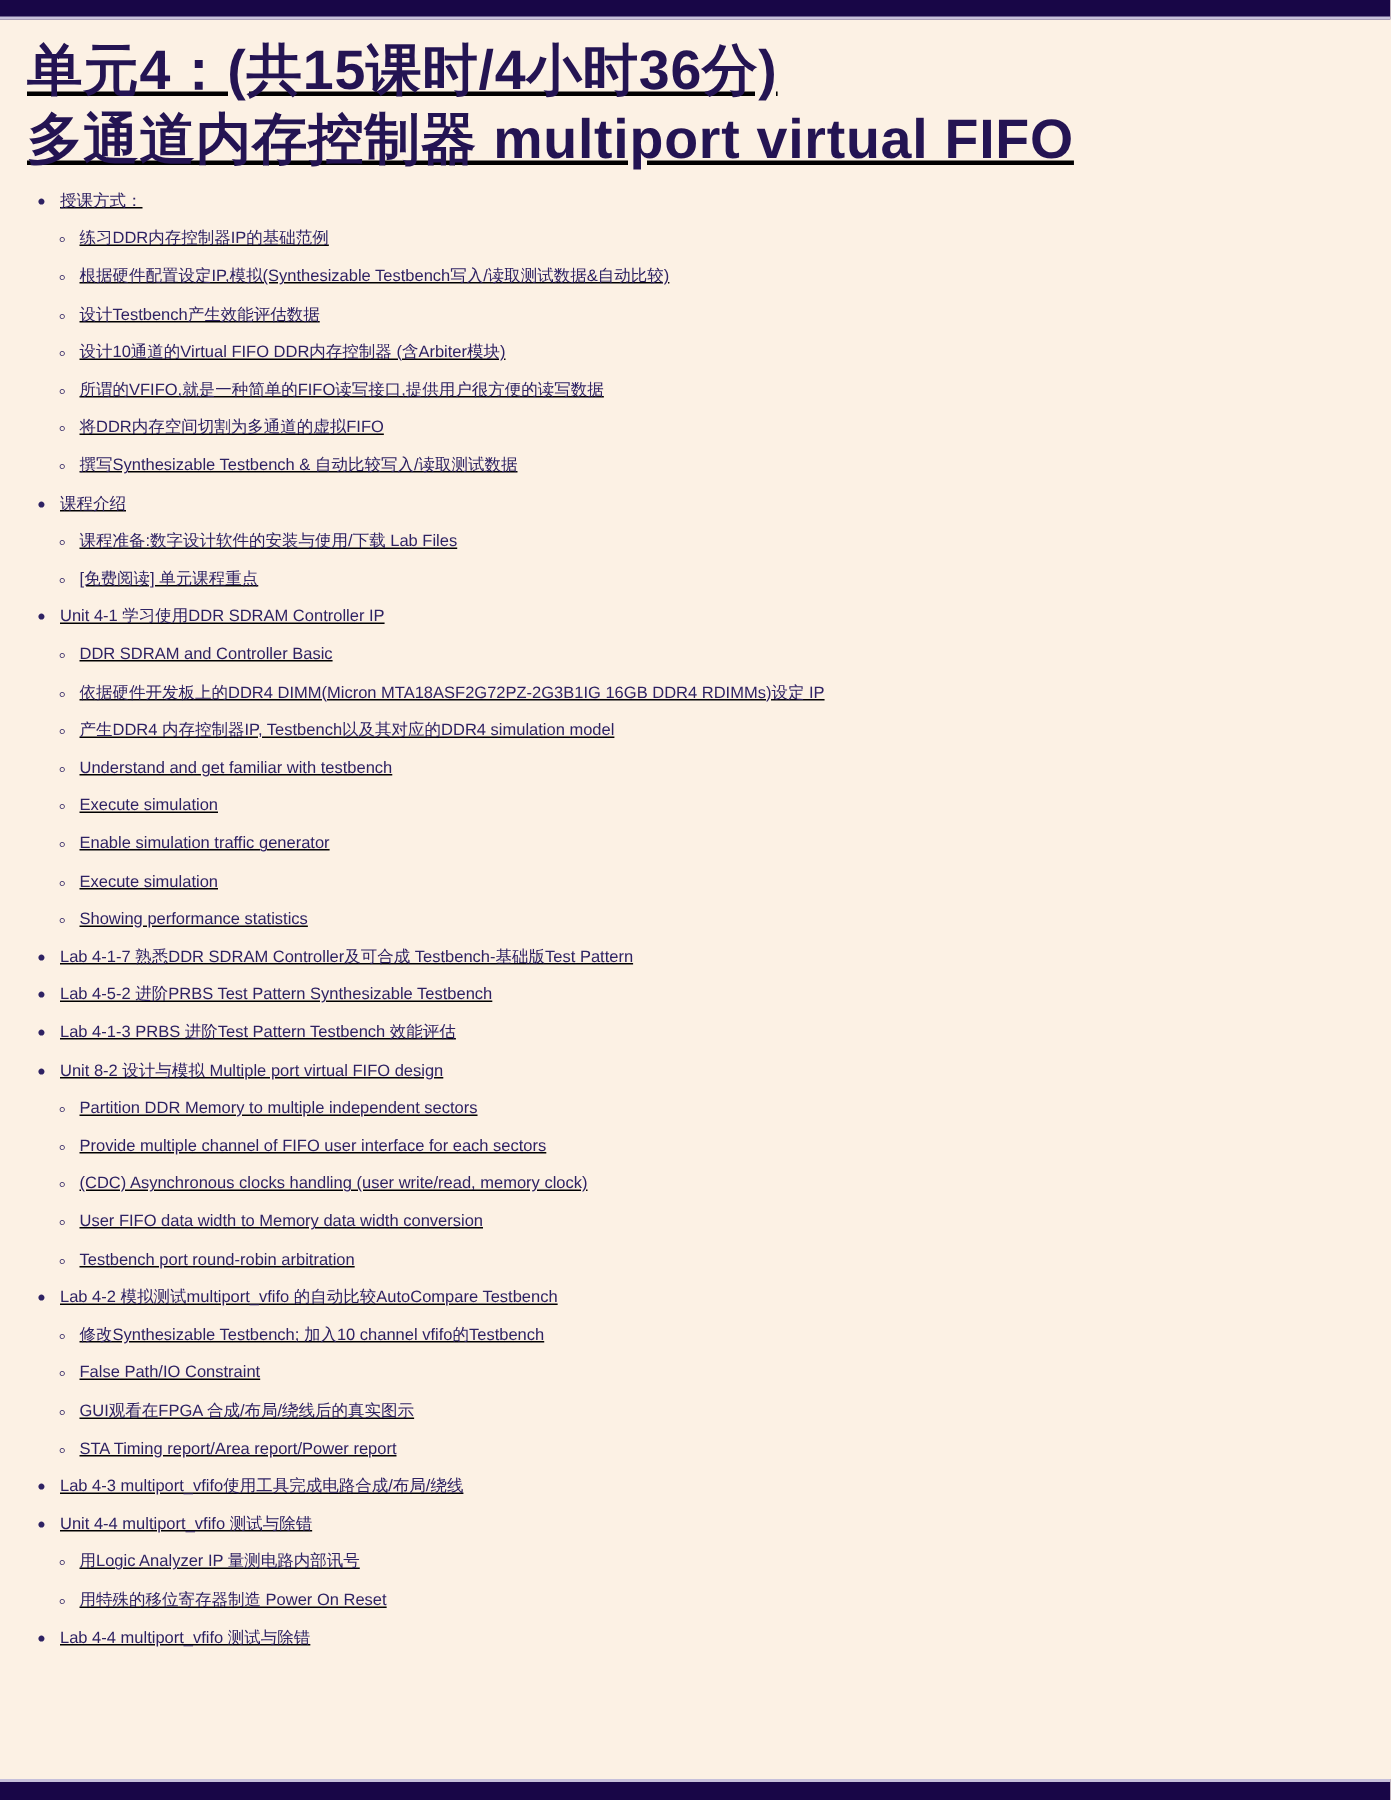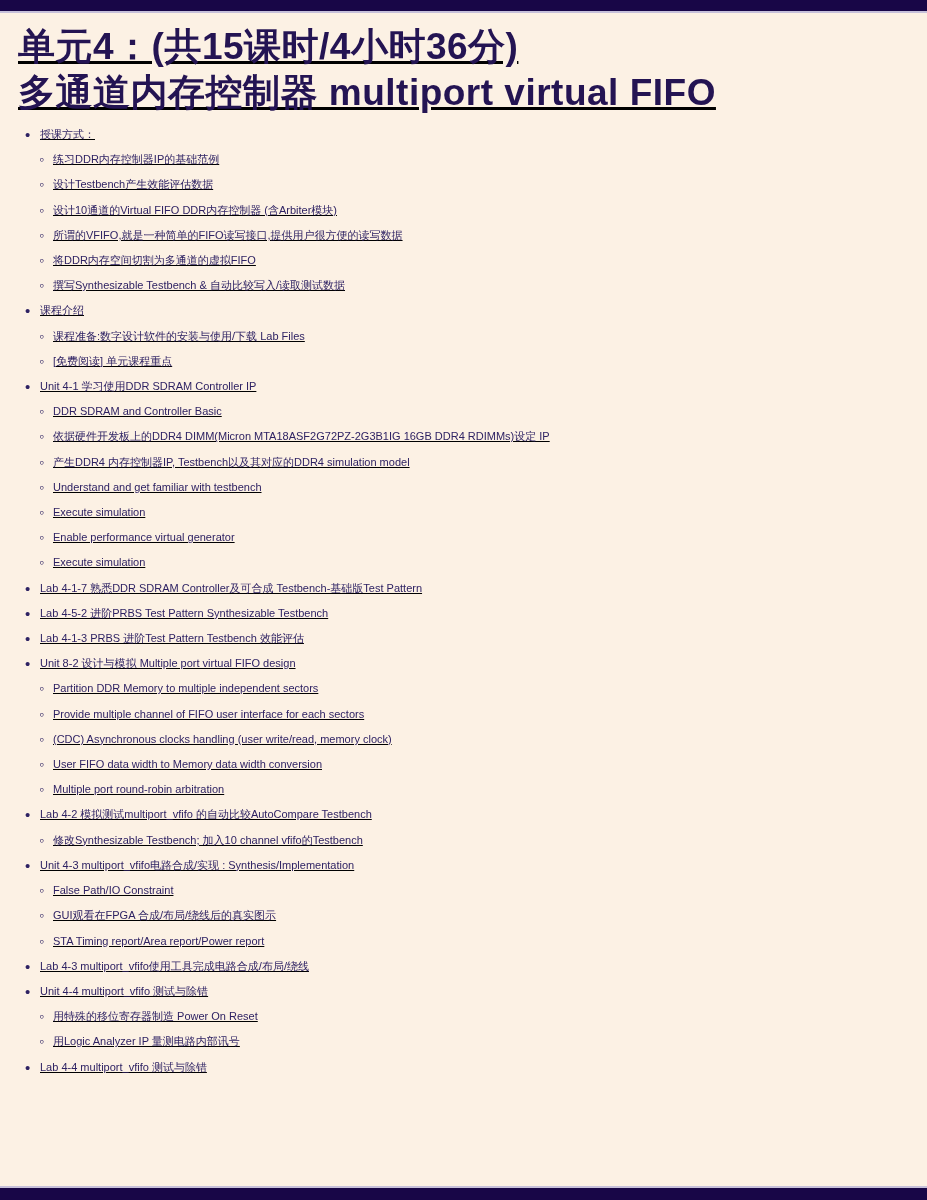--- a/index.html
+++ b/index.html
@@ -71,52 +71,53 @@
 
 <div class="content">
   <div class="page-title">
     <div>单元4：(共15课时/4小时36分)</div>
     <div>多通道内存控制器 multiport virtual FIFO</div>
   </div>
 
   <ul class="outline">
       <li class="l1">授课方式：</li>
       <li class="l2">练习DDR内存控制器IP的基础范例</li>
+      <li class="l2">根据硬件配置设定IP,模拟(Synthesizable Testbench写入/读取测试数据&amp;自动比较)</li>
       <li class="l2">设计Testbench产生效能评估数据</li>
       <li class="l2">设计10通道的Virtual FIFO DDR内存控制器 (含Arbiter模块)</li>
       <li class="l2">所谓的VFIFO,就是一种简单的FIFO读写接口,提供用户很方便的读写数据</li>
       <li class="l2">将DDR内存空间切割为多通道的虚拟FIFO</li>
       <li class="l2">撰写Synthesizable Testbench &amp; 自动比较写入/读取测试数据</li>
       <li class="l1">课程介绍</li>
       <li class="l2">课程准备:数字设计软件的安装与使用/下载 Lab Files</li>
       <li class="l2">[免费阅读] 单元课程重点</li>
       <li class="l1">Unit 4-1 学习使用DDR SDRAM Controller IP</li>
       <li class="l2">DDR SDRAM and Controller Basic</li>
       <li class="l2">依据硬件开发板上的DDR4 DIMM(Micron MTA18ASF2G72PZ-2G3B1IG 16GB DDR4 RDIMMs)设定 IP</li>
       <li class="l2">产生DDR4 内存控制器IP, Testbench以及其对应的DDR4 simulation model</li>
       <li class="l2">Understand and get familiar with testbench</li>
       <li class="l2">Execute simulation</li>
-      <li class="l2">Enable performance virtual generator</li>
+      <li class="l2">Enable simulation traffic generator</li>
       <li class="l2">Execute simulation</li>
+      <li class="l2">Showing performance statistics</li>
       <li class="l1">Lab 4-1-7 熟悉DDR SDRAM Controller及可合成 Testbench-基础版Test Pattern</li>
       <li class="l1">Lab 4-5-2 进阶PRBS Test Pattern Synthesizable Testbench</li>
       <li class="l1">Lab 4-1-3 PRBS 进阶Test Pattern Testbench 效能评估</li>
       <li class="l1">Unit 8-2 设计与模拟 Multiple port virtual FIFO design</li>
       <li class="l2">Partition DDR Memory to multiple independent sectors</li>
       <li class="l2">Provide multiple channel of FIFO user interface for each sectors</li>
       <li class="l2">(CDC) Asynchronous clocks handling (user write/read, memory clock)</li>
       <li class="l2">User FIFO data width to Memory data width conversion</li>
-      <li class="l2">Multiple port round-robin arbitration</li>
+      <li class="l2">Testbench port round-robin arbitration</li>
       <li class="l1">Lab  4-2 模拟测试multiport_vfifo 的自动比较AutoCompare Testbench</li>
       <li class="l2">修改Synthesizable Testbench; 加入10 channel vfifo的Testbench</li>
-      <li class="l1">Unit 4-3 multiport_vfifo电路合成/实现 : Synthesis/Implementation</li>
       <li class="l2">False Path/IO Constraint</li>
       <li class="l2">GUI观看在FPGA 合成/布局/绕线后的真实图示</li>
       <li class="l2">STA Timing report/Area report/Power report</li>
       <li class="l1">Lab 4-3 multiport_vfifo使用工具完成电路合成/布局/绕线</li>
       <li class="l1">Unit 4-4 multiport_vfifo 测试与除错</li>
+      <li class="l2">用Logic Analyzer IP 量测电路内部讯号</li>
       <li class="l2">用特殊的移位寄存器制造 Power On Reset</li>
-      <li class="l2">用Logic Analyzer IP 量测电路内部讯号</li>
       <li class="l1">Lab 4-4 multiport_vfifo 测试与除错</li>
     </ul>
 </div>
 
 <div class="bottom-bar"></div>
 
 </body></html>

